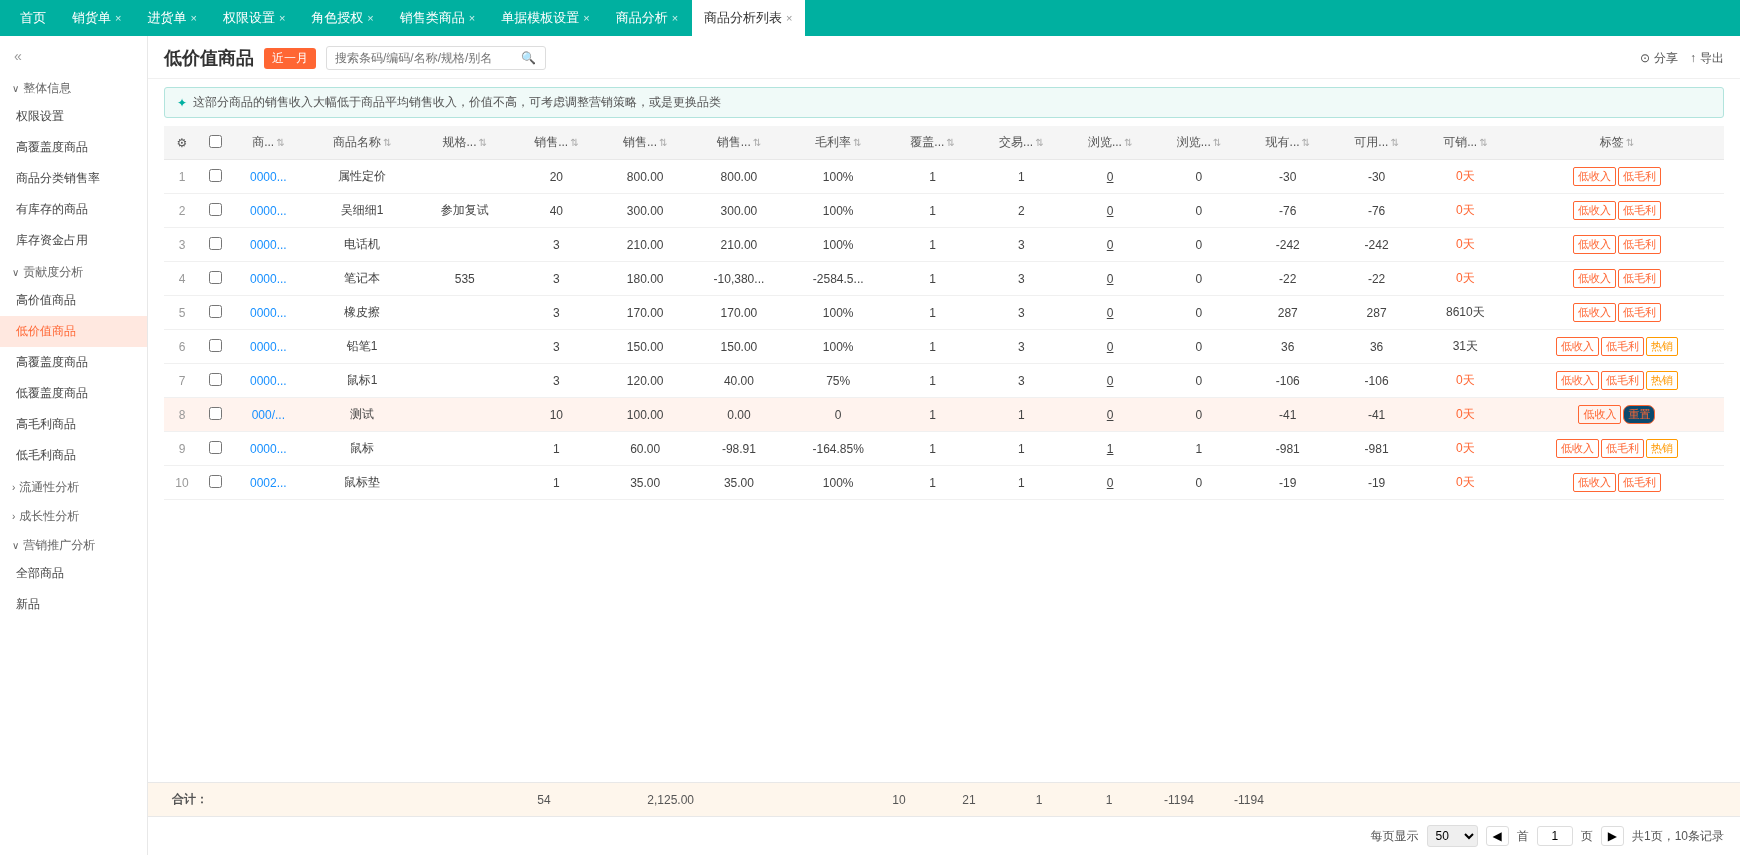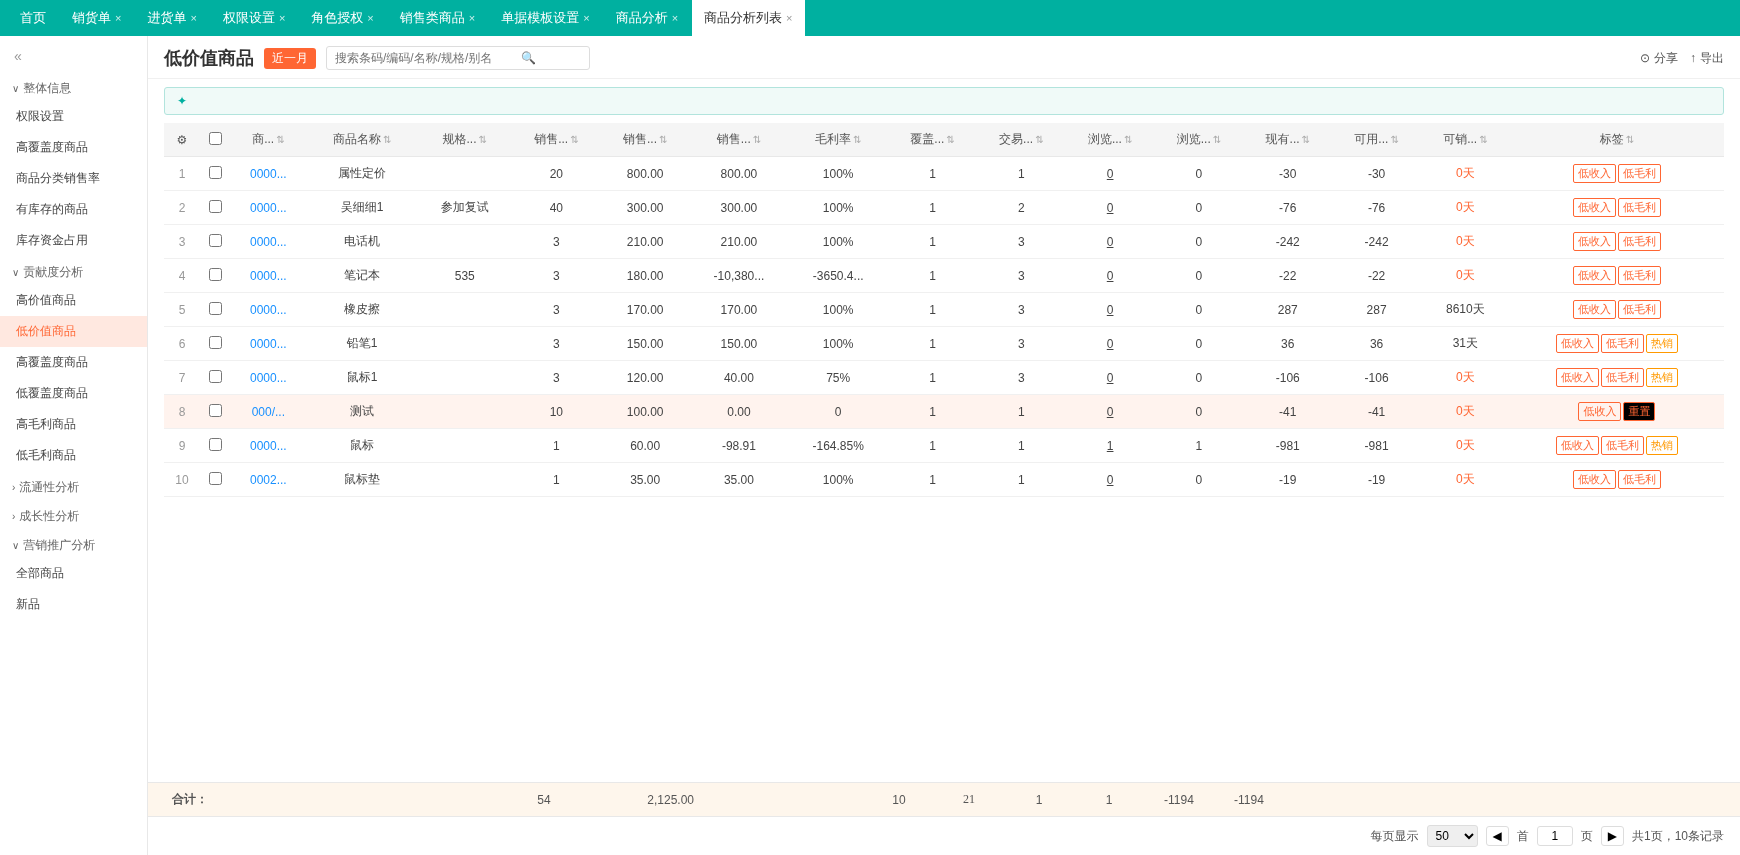--- a/index.html
+++ b/index.html
@@ -91,21 +91,21 @@
       border-radius: 3px;
       padding: 2px 8px;
       font-size: 12px;
       cursor: pointer;
     }
     .search-box {
       border: 1px solid #ddd;
       border-radius: 3px;
       padding: 4px 8px;
       font-size: 12px;
-      width: 264px;
+      width: 220px;
       color: #999;
       outline: none;
       display: flex;
       align-items: center;
       gap: 6px;
     }
     .search-input {
       border: none;
       outline: none;
       font-size: 12px;
@@ -351,20 +351,21 @@
         </div>
         <div class="header-btn">
           <span>↑</span>
           <span>导出</span>
         </div>
       </div>
     </div>
 
     <div class="tip-bar">
       <span style="color:#00b0a0;">✦</span>
+      <span>这部分商品的销售收入大幅低于商品平均销售收入，价值不高，可考虑调整营销策略，或是更换品类</span>
     </div>
 
     <div class="table-container">
       <table>
         <thead>
           <tr>
             <th class="col-setting">⚙</th>
             <th class="col-check"><input type="checkbox" style=""></th>
             <th>商...<span class="sort-icon">⇅</span></th>
             <th>商品名称<span class="sort-icon">⇅</span></th>
@@ -443,21 +444,21 @@
             </tr>
             <tr>
               <td style="color: rgb(153, 153, 153);">4</td>
               <td><input type="checkbox" style=""></td>
               <td style="color: rgb(24, 144, 255); cursor: pointer;">0000...</td>
               <td>笔记本</td>
               <td>535</td>
               <td>3</td>
               <td>180.00</td>
               <td>-10,380...</td>
-              <td>-3650.4...</td>
+              <td>-2584.5...</td>
               <td>1</td>
               <td>3</td>
               <td><span style="text-decoration: underline; cursor: pointer;">0</span></td>
               <td>0</td>
               <td>-22</td>
               <td>-22</td>
               <td style="color: rgb(255, 102, 51);">0天</td>
               <td><span class="tag-label" style="color: rgb(255, 102, 51); border-color: rgb(255, 102, 51);">低收入</span><span class="tag-label" style="color: rgb(255, 102, 51); border-color: rgb(255, 102, 51);">低毛利</span></td>
             </tr>
             <tr>
@@ -527,21 +528,21 @@
               <td>100.00</td>
               <td>0.00</td>
               <td>0</td>
               <td>1</td>
               <td>1</td>
               <td><span style="text-decoration: underline; cursor: pointer;">0</span></td>
               <td>0</td>
               <td>-41</td>
               <td>-41</td>
               <td style="color: rgb(255, 102, 51);">0天</td>
-              <td><span class="tag-label" style="color: rgb(255, 102, 51); border-color: rgb(255, 102, 51);">低收入</span><span class="tag-label" style="color: rgb(255, 102, 51); border-color: rgb(255, 102, 51); background: #000000;">重置</span></td>
+              <td><span class="tag-label" style="color: rgb(255, 102, 51); border-color: rgb(255, 102, 51);">低收入</span><span class="tag-label" style="color: rgb(255, 102, 51); border-color: rgb(255, 102, 51); background: #0c4a6e; border-radius: 7px;">重置</span></td>
             </tr>
             <tr>
               <td style="color: rgb(153, 153, 153);">9</td>
               <td><input type="checkbox" style=""></td>
               <td style="color: rgb(24, 144, 255); cursor: pointer;">0000...</td>
               <td>鼠标</td>
               <td></td>
               <td>1</td>
               <td>60.00</td>
               <td>-98.91</td>
@@ -579,21 +580,21 @@
     </div>
 
     <div class="footer-summary">
       <div style="width:320px; padding-left:8px; font-weight:bold;">合计：</div>
       <div style="display:flex; flex:1; align-items:center;">
         <span style="width:120px; text-align:center;">54</span>
         <span style="width:90px; text-align:right;">2,125.00</span>
         <span style="width:90px; text-align:center;"></span>
         <span style="width:80px; text-align:center;"></span>
         <span style="width:70px; text-align:center;">10</span>
-        <span style="width:70px; text-align:center;font-family:Liberation Serif, serif;">21</span>
+        <span style="width:70px; text-align:center;">21</span>
         <span style="width:70px; text-align:center;">1</span>
         <span style="width:70px; text-align:center;">1</span>
         <span style="width:70px; text-align:center;">-1194</span>
         <span style="width:70px; text-align:center;">-1194</span>
       </div>
     </div>
 
     <div class="pagination">
       <span>每页显示</span>
       <select class="page-size-select">

